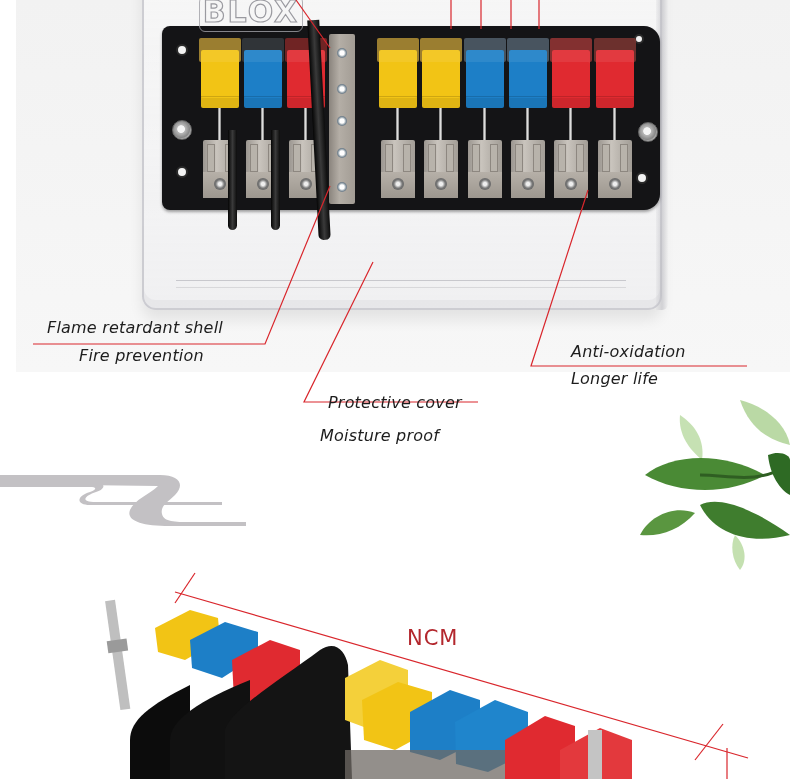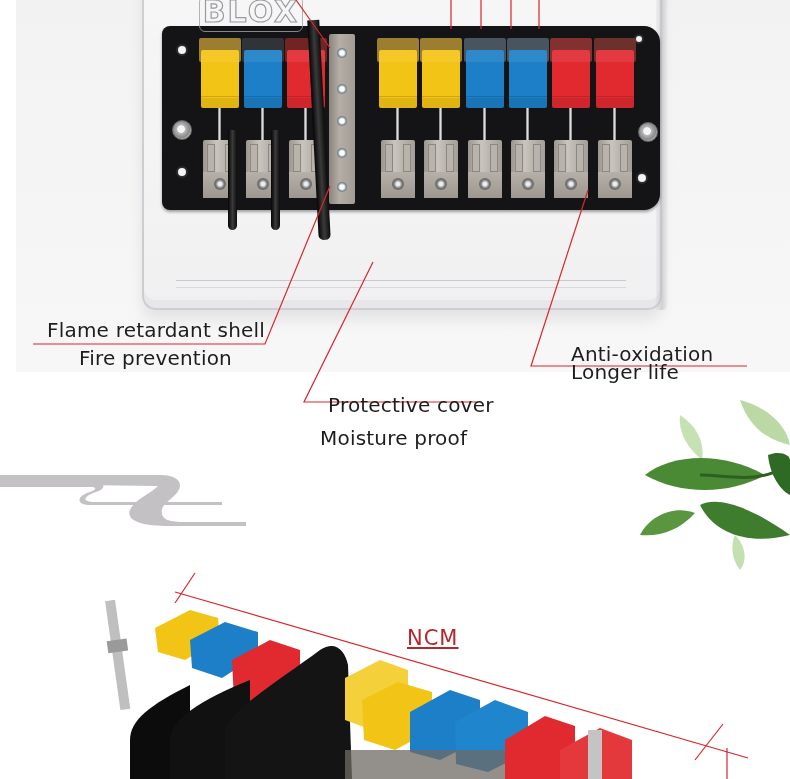--- a/index.html
+++ b/index.html
@@ -104,34 +104,34 @@
   .divider-fin {
     position: absolute; width: 9px; border-radius: 0 0 5px 5px;
     background: linear-gradient(90deg, #050505, #3a3a3a 50%, #0c0c0c);
   }
 
   
   svg.callouts { position: absolute; left: 0; top: 0; width: 790px; height: 779px; pointer-events: none; }
 
   .label {
     position: absolute; font-family: "DejaVu Sans", "Liberation Sans", sans-serif;
-    font-size: 20px; color: #1d1d1d; white-space: nowrap; letter-spacing: 0.2px;
+    font-size: 16px; color: #1d1d1d; white-space: nowrap; letter-spacing: 0.2px; font-style: italic;
   }
 
   
   .swirl { position: absolute; left: 0; top: 470px; }
 
   
   .leaves { position: absolute; left: 640px; top: 395px; }
 
   
   .ncm-label {
     position: absolute; left: 407px; top: 626px;
     font-family: "DejaVu Sans", "Liberation Sans", sans-serif;
-    font-size: 21px; color: #b3272d; letter-spacing: 1px; text-decoration: underline;
+    font-size: 21px; color: #b3272d; letter-spacing: 1px;
   }
   .bottom-photo { position: absolute; left: 0; top: 570px; width: 790px; height: 209px; overflow: hidden; }
 </style>
 </head>
 <body>
 
 <div class="photo-top">
   <div class="shell-box"></div>
   <div class="shell-inner-rail"></div>
   <div class="shell-side-right"></div>
@@ -257,21 +257,21 @@
   </g>
 </svg>
 
 <div class="label" style="left:47px; top:318px;">Flame retardant shell</div>
 <div class="label" style="left:79px; top:346px;">Fire prevention</div>
 
 <div class="label" style="left:328px; top:393px;">Protective cover</div>
 <div class="label" style="left:320px; top:426px;">Moisture proof</div>
 
 <div class="label" style="left:571px; top:342px;">Anti-oxidation</div>
-<div class="label" style="left:571px; top:360px;">Longer life</div>
+<div class="label" style="left:571px; top:369px;">Longer life</div>
 
 <svg class="swirl" width="250" height="60" viewBox="0 0 250 60">
   <path d="M0,5 L160,5 C180,5 185,15 175,25 C168,32 160,36 162,44 C164,52 175,52 190,52 L246,52 L246,56 L170,56 C140,56 126,50 130,40 C134,30 150,24 158,16 L0,14 Z" fill="#c3c1c4"></path>
   <path d="M0,14 L100,14 C106,14 104,20 96,22 C84,26 80,32 96,32 L222,32 L222,35 L90,35 C76,35 76,26 90,22 C98,19 96,17 90,17 L0,17 Z" fill="#c3c1c4"></path>
 </svg>
 
 <svg class="leaves" width="150" height="175" viewBox="0 0 150 175">
   <path d="M100,5 C120,10 145,25 150,50 C130,45 110,35 100,5 Z" fill="#a9cf8f" opacity="0.8"></path>
   <path d="M40,20 C55,30 65,45 62,65 C50,55 38,40 40,20 Z" fill="#b8d9a0" opacity="0.8"></path>
   <path d="M5,80 C30,60 80,55 125,80 C90,100 40,100 5,80 Z" fill="#4a8a35"></path>

